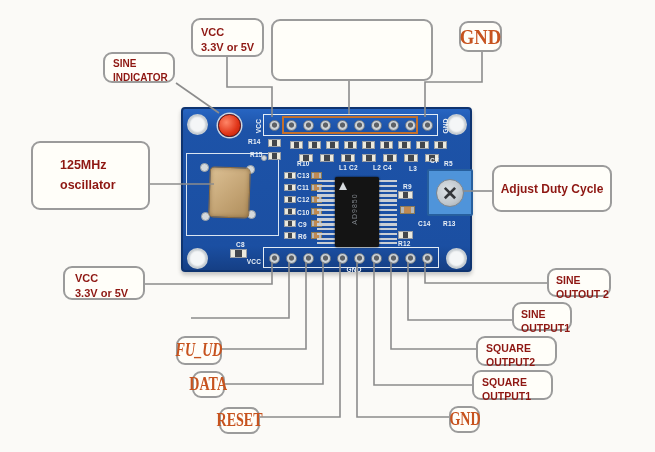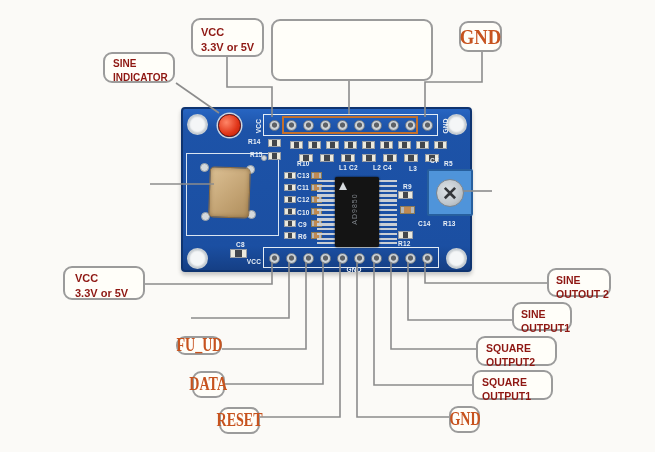--- a/index.html
+++ b/index.html
@@ -216,29 +216,36 @@
     <div>3.3V or 5V</div>
   </div>
 
   <div class="co" style="left:271px;top:19px;width:162px;height:62px;text-align:center;">
   </div>
 
   <div class="co flexc" style="left:459px;top:21px;width:43px;height:31px;">
     <span class="stencil" style="font-size:22px;transform:scaleX(0.85);">GND</span>
   </div>
 
-
+  <div class="co red" style="left:31px;top:141px;width:119px;height:69px;display:flex;flex-direction:column;justify-content:center;padding-left:27px;font-size:12.5px;line-height:1.55;">
+    <div>125MHz</div>
+    <div>oscillator</div>
+  </div>
+
+  <div class="co flexc red" style="left:492px;top:165px;width:120px;height:47px;font-size:12px;">
+    <span>Adjust Duty Cycle</span>
+  </div>
 
   <div class="co two red" style="left:63px;top:266px;width:82px;height:34px;padding-left:10px;">
     <div>VCC</div>
     <div>3.3V or 5V</div>
   </div>
 
 
-  <div class="co flexc" style="left:176px;top:336px;width:46px;height:19px;">
+  <div class="co flexc" style="left:176px;top:336px;width:46px;height:29px;font-style:italic;">
     <span class="stencil" style="font-size:18px;">FU_UD</span>
   </div>
 
   <div class="co flexc" style="left:192px;top:371px;width:33px;height:27px;">
     <span class="stencil" style="font-size:18px;">DATA</span>
   </div>
 
   <div class="co flexc" style="left:219px;top:407px;width:41px;height:27px;">
     <span class="stencil" style="font-size:18px;">RESET</span>
   </div>

